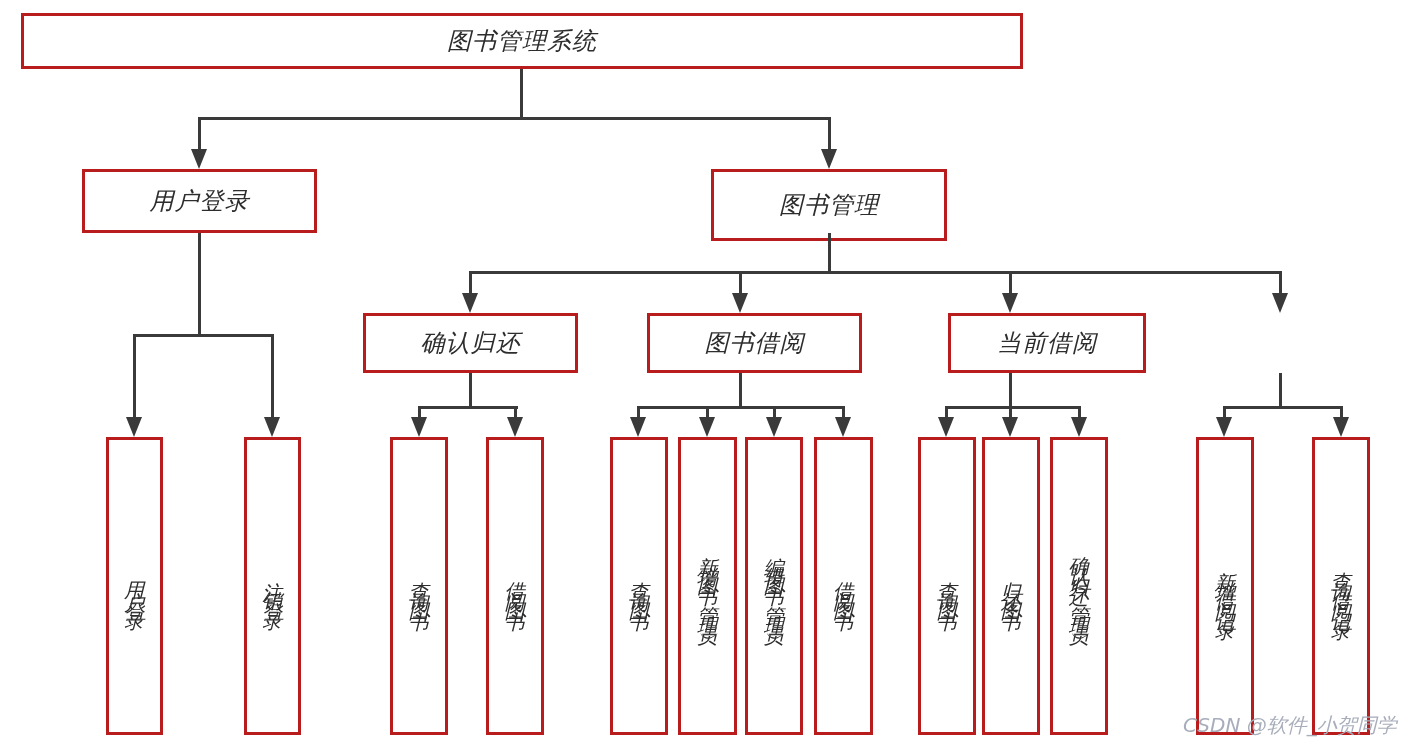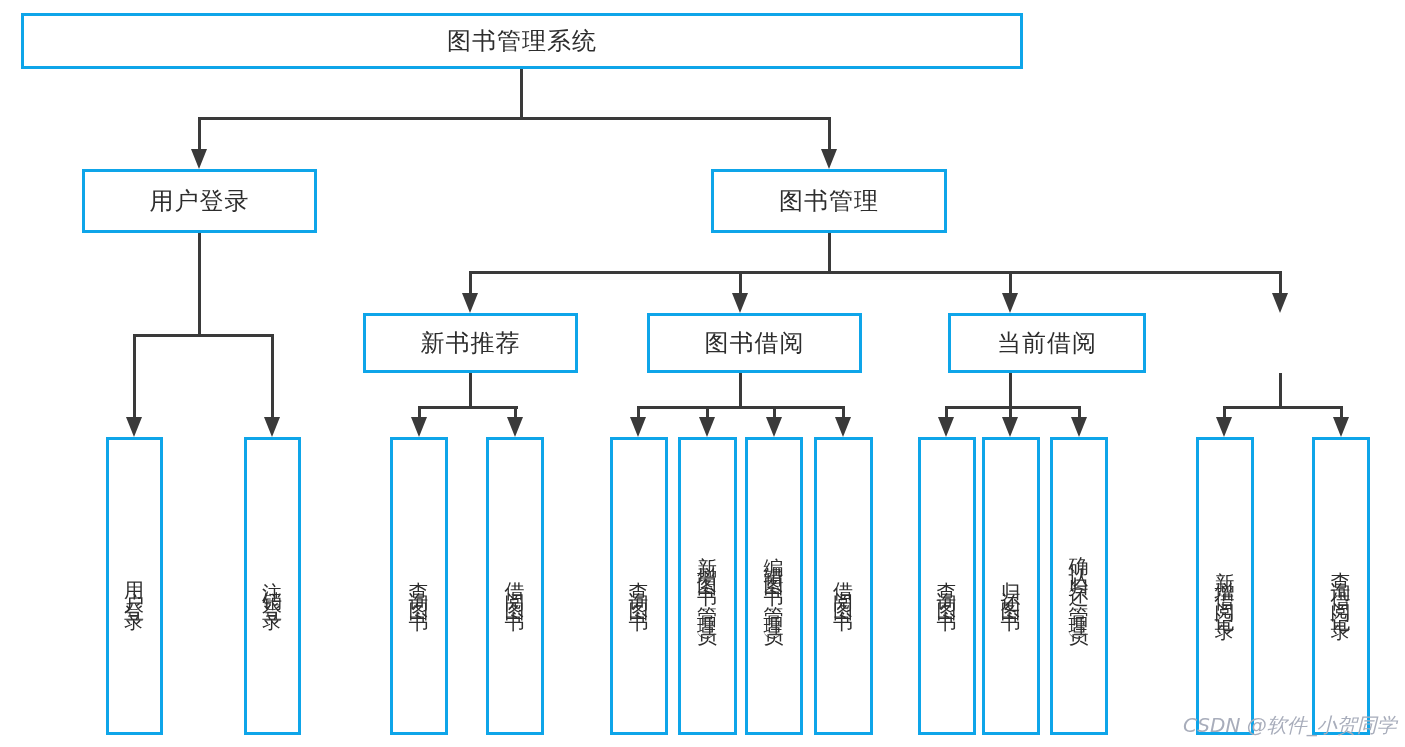--- a/index.html
+++ b/index.html
@@ -3,22 +3,22 @@
 <meta charset="utf-8">
 <style>
   * { margin:0; padding:0; box-sizing:border-box; }
   html,body { background:#ffffff; }
   body { font-family:"DejaVu Sans","Liberation Sans",sans-serif; color:#2d2d2d; }
   .stage {
     position:relative; width:1405px; height:747px;
     background:#ffffff; overflow:hidden;
   }
   .box {
-    position:absolute; background:#ffffff; border:3px solid #0ea5e9;
-    display:flex; align-items:center; justify-content:center;
+    position:absolute; background:#ffffff; border:3px solid #b91c1c;
+    display:flex; align-items:center; justify-content:center;font-style:italic;
   }
   .box.h span {
     font-size:24px; line-height:1.2; letter-spacing:1px; white-space:nowrap; color:#2d2d2d;
   }
   .box.v span {
     writing-mode:vertical-rl; text-orientation:mixed;
     font-size:20px; line-height:1; letter-spacing:10px; color:#2d2d2d;
   }
   .vline { position:absolute; width:3px; background:#3a3a3a; }
   .hline { position:absolute; height:3px; background:#3a3a3a; }
@@ -37,26 +37,26 @@
 
 <div class="stage">
 
   <div class="box h" style="left:21px;top:13px;width:1002px;height:56px">
     <span>图书管理系统</span>
   </div>
 
   <div class="box h" style="left:82px;top:169px;width:235px;height:64px">
     <span>用户登录</span>
   </div>
-  <div class="box h" style="left:711px;top:169px;width:236px;height:64px">
+  <div class="box h" style="left:711px;top:169px;width:236px;height:72px">
     <span>图书管理</span>
   </div>
 
   <div class="box h" style="left:363px;top:313px;width:215px;height:60px">
-    <span>新书推荐</span>
+    <span>确认归还</span>
   </div>
   <div class="box h" style="left:647px;top:313px;width:215px;height:60px">
     <span>图书借阅</span>
   </div>
   <div class="box h" style="left:948px;top:313px;width:198px;height:60px">
     <span>当前借阅</span>
   </div>
 
   <div class="box v" style="left:106px;top:437px;width:57px;height:298px">
     <span>用户登录</span>

